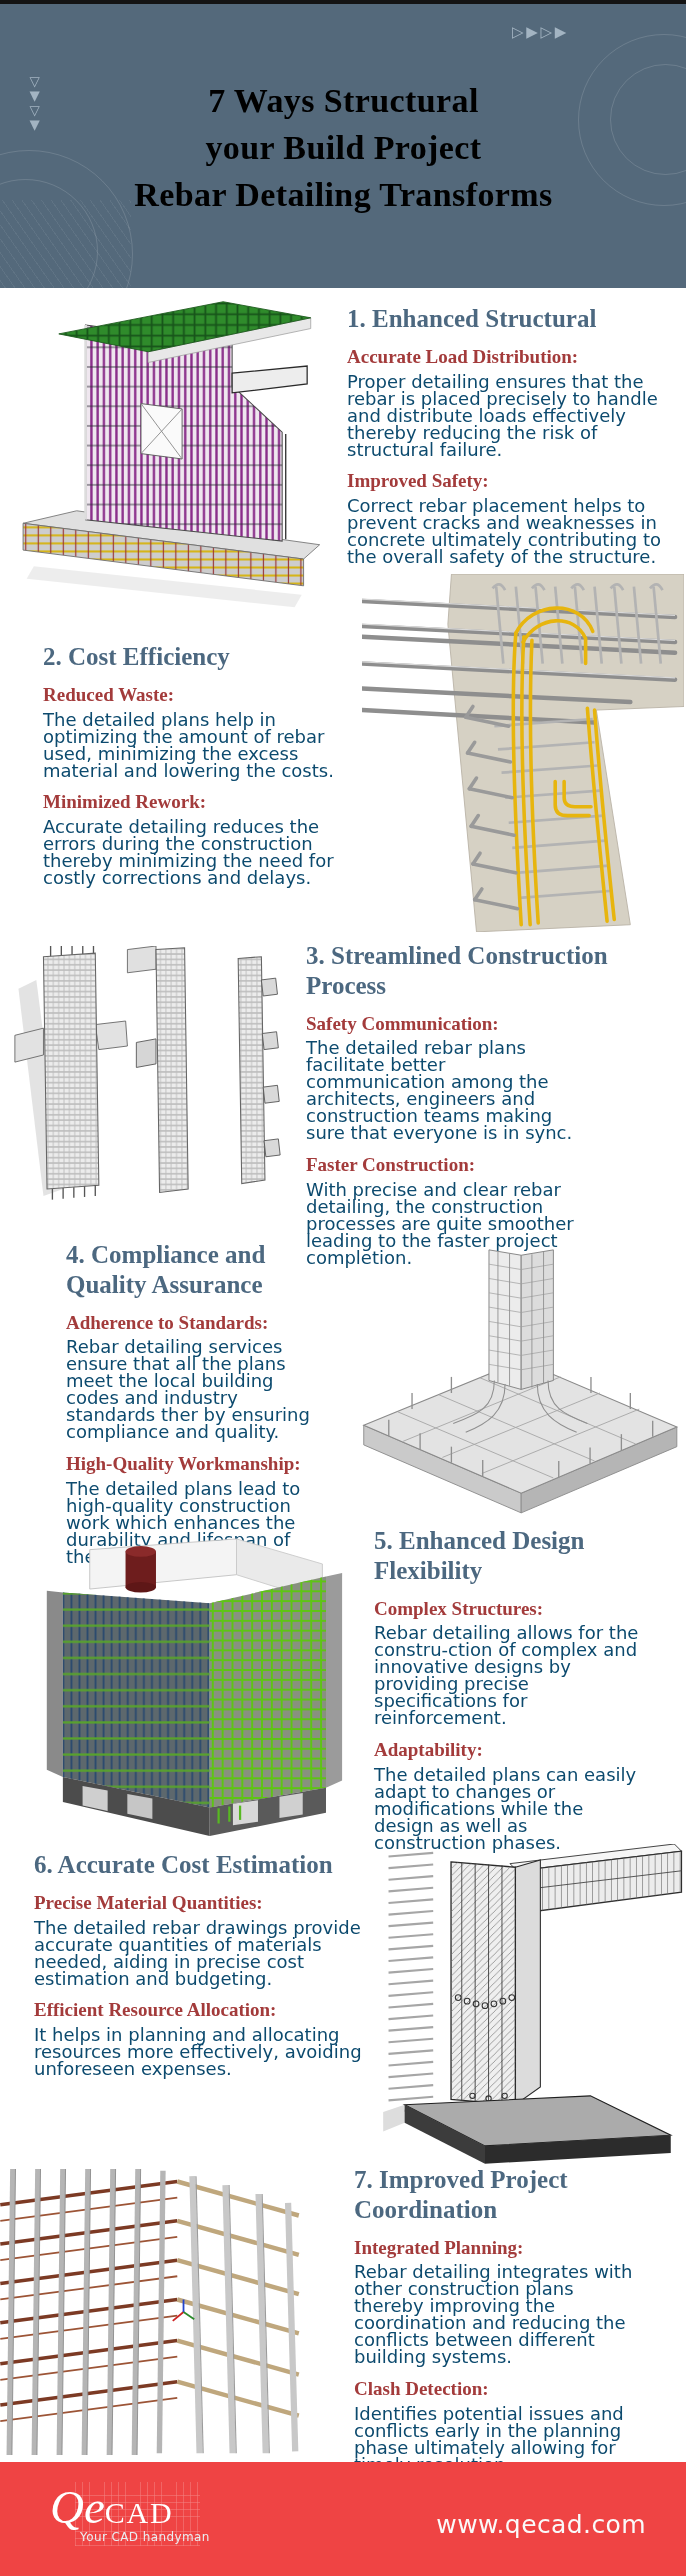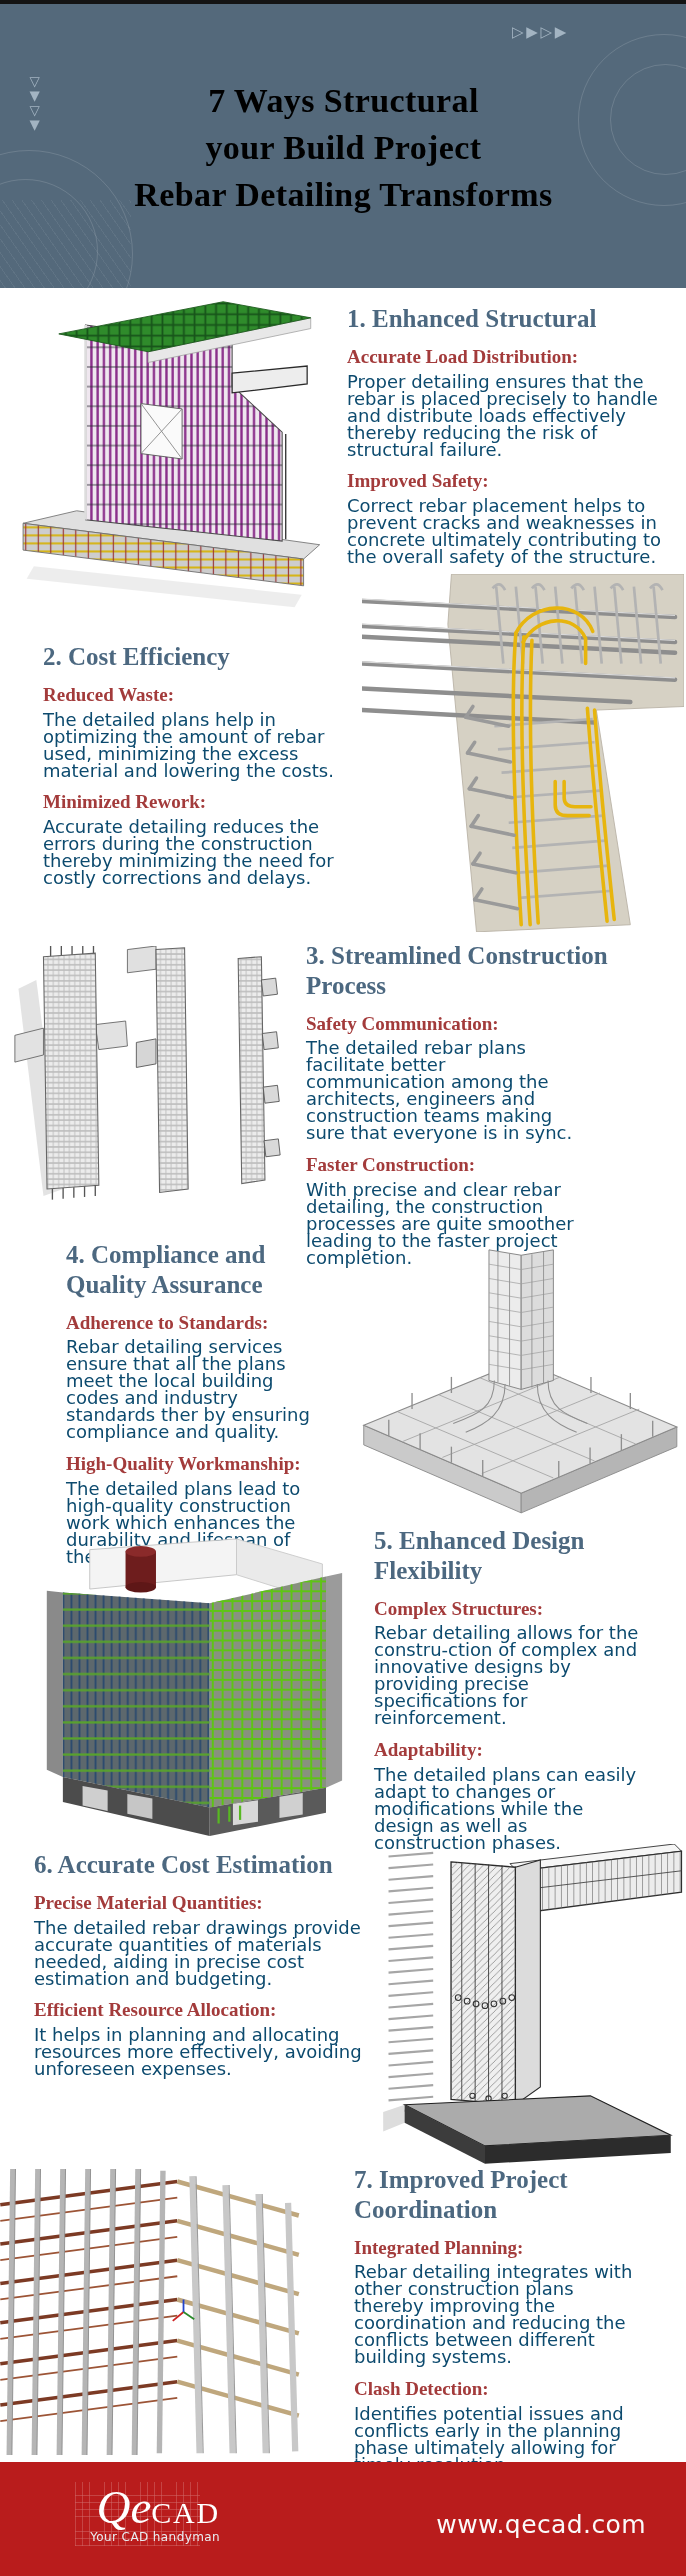--- a/index.html
+++ b/index.html
@@ -20,21 +20,21 @@
              background:repeating-linear-gradient(55deg,rgba(255,255,255,.12) 0 0.9px,transparent 0.9px 8px);}
 
   
   .sec-text{position:absolute;}
   .h2{font-family:"Liberation Serif",serif;font-weight:700;font-size:25px;line-height:29.5px;color:#4c6880;}
   .sub{font-family:"Liberation Serif",serif;font-weight:700;font-size:19px;line-height:22.4px;color:#a33b3b;margin-top:12.5px;}
   .p{font-size:18px;line-height:17px;color:#0c4a6e;margin-top:4.5px;}
   .illus{position:absolute;}
 
   
-  .footer{position:absolute;left:0;top:2462px;width:687px;height:114px;background:#b91c1c;text-align:right;}
+  .footer{position:absolute;left:0;top:2462px;width:687px;height:114px;background:#ef4444;}
   .logo{position:absolute;left:50px;top:19.7px;width:170px;height:75px;color:#ffffff;}
   .logo-grid{position:absolute;left:25px;top:0px;width:125px;height:64px;opacity:.35;
      background:repeating-linear-gradient(0deg,rgba(255,255,255,.5) 0 0.9px,transparent 0.9px 7.2px),
                 repeating-linear-gradient(90deg,rgba(255,255,255,.5) 0 0.9px,transparent 0.9px 7.2px);}
   .logo-text{position:relative;font-family:"Liberation Serif",serif;white-space:nowrap;}
   .logo-q{font-style:italic;font-size:47px;line-height:50px;font-family:"Liberation Serif",serif;}
   .logo-cad{font-size:30px;letter-spacing:1.8px;}
   .tagline{position:relative;font-size:12px;letter-spacing:0.4px;color:#e9eef2;margin-left:30px;margin-top:-1.8px;}
   .website{position:absolute;right:41px;top:48px;font-size:25px;color:#fafafa;letter-spacing:0.4px;}
 </style>

